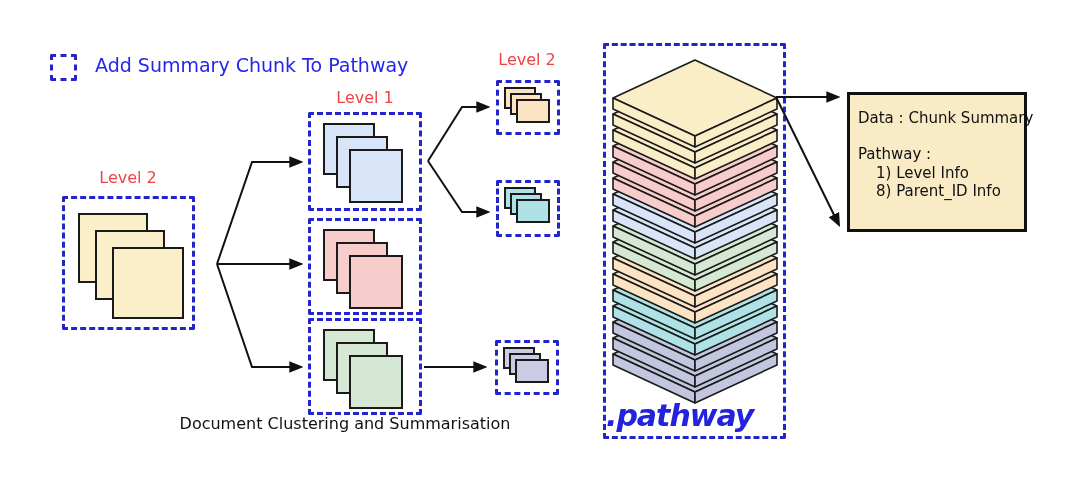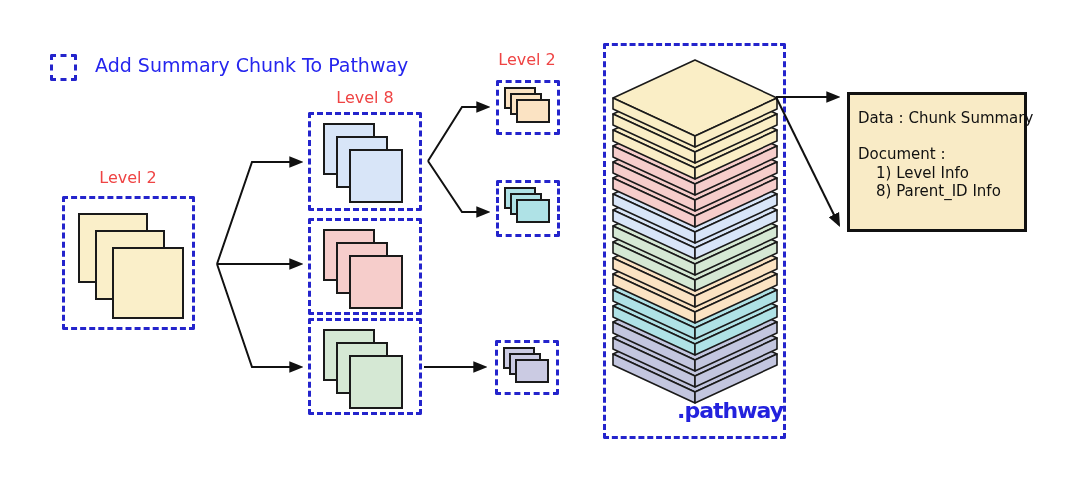--- a/index.html
+++ b/index.html
@@ -19,42 +19,42 @@
   
   .info-box{
     background:var(--info-bg,#F9EBC6); border:3px solid #111; box-sizing:border-box;
     font-size:15px; line-height:1.25; padding:14px 8px 8px 8px;
   }
   .info-line{white-space:nowrap;}
   .info-items{padding-left:18px;}
   .info-item{white-space:nowrap;}
   
   .logo{
-    font-size:22px; font-weight:700; letter-spacing:-1px; text-align:right;
-    color:var(--logo,#2322dd); white-space:nowrap;
+    font-size:30px; font-weight:700; letter-spacing:-1px; text-align:left;
+    color:var(--logo,#2322dd); white-space:nowrap;font-style:italic;
   }
   svg{display:block;}
   .overlay{pointer-events:none;}
 </style>
 </head>
 <body>
 
 <div class="canvas">
 
   <div class="abs dashed" style="left:50px; top:54px; width:27px; height:27px;"></div>
   <div class="abs legend-label" style="left:95px; top:54px;">Add Summary Chunk To Pathway</div>
 
   <div class="abs lvl-label" style="left:62px; top:168px; width:132px;">Level 2</div>
   <div class="abs dashed" style="left:62px; top:196px; width:133px; height:134px;">
     <div class="doc" style="left: 13px; top: 14px; width: 70px; height: 70px; background-color: rgb(250, 239, 201);"></div>
     <div class="doc" style="left: 30px; top: 31px; width: 70px; height: 70px; background-color: rgb(250, 239, 201);"></div>
     <div class="doc" style="left: 47px; top: 48px; width: 72px; height: 72px; background-color: rgb(250, 239, 201);"></div>
   </div>
 
-  <div class="abs lvl-label" style="left:308px; top:88px; width:114px;">Level 8</div>
+  <div class="abs lvl-label" style="left:308px; top:88px; width:114px;">Level 1</div>
 
   <div class="abs dashed" style="left:308px; top:112px; width:114px; height:99px;">
     <div class="doc" style="left: 12px; top: 8px; width: 52px; height: 52px; background-color: rgb(216, 229, 248);"></div>
     <div class="doc" style="left: 25px; top: 21px; width: 52px; height: 52px; background-color: rgb(216, 229, 248);"></div>
     <div class="doc" style="left: 38px; top: 34px; width: 54px; height: 54px; background-color: rgb(216, 229, 248);"></div>
   </div>
 
   <div class="abs dashed" style="left:308px; top:218px; width:114px; height:97px;">
     <div class="doc" style="left: 12px; top: 8px; width: 52px; height: 52px; background-color: rgb(246, 205, 203);"></div>
     <div class="doc" style="left: 25px; top: 21px; width: 52px; height: 52px; background-color: rgb(246, 205, 203);"></div>
@@ -80,20 +80,21 @@
     <div class="doc" style="left: 11px; top: 10px; width: 32px; height: 22px; background-color: rgb(175, 226, 230);"></div>
     <div class="doc" style="left: 17px; top: 16px; width: 34px; height: 24px; background-color: rgb(175, 226, 230);"></div>
   </div>
 
   <div class="abs dashed" style="left:495px; top:340px; width:64px; height:55px;">
     <div class="doc" style="left: 5px; top: 4px; width: 32px; height: 22px; background-color: rgb(203, 203, 227);"></div>
     <div class="doc" style="left: 11px; top: 10px; width: 32px; height: 22px; background-color: rgb(203, 203, 227);"></div>
     <div class="doc" style="left: 17px; top: 16px; width: 34px; height: 24px; background-color: rgb(203, 203, 227);"></div>
   </div>
 
+  <div class="abs caption" style="left:170px; top:414px; width:350px;">Document Clustering and Summarisation</div>
 
   <div class="abs dashed" style="left:603px; top:43px; width:183px; height:396px;">
     <svg class="abs" style="left:-2px; top:-2px;" width="182" height="362" viewBox="0 0 182 362">
         <polygon points="91,272 173,310 91,348 9,310" fill="#C3C6DF" stroke="#1a1a1a" stroke-width="1.6" stroke-linejoin="round"></polygon>
         <polygon points="9,310 91,348 91,359 9,321" fill="#C3C6DF" stroke="#1a1a1a" stroke-width="1.6" stroke-linejoin="round"></polygon>
         <polygon points="173,310 91,348 91,359 173,321" fill="#C3C6DF" stroke="#1a1a1a" stroke-width="1.6" stroke-linejoin="round"></polygon>
         <polygon points="91,256 173,294 91,332 9,294" fill="#C3C6DF" stroke="#1a1a1a" stroke-width="1.6" stroke-linejoin="round"></polygon>
         <polygon points="9,294 91,332 91,343 9,305" fill="#C3C6DF" stroke="#1a1a1a" stroke-width="1.6" stroke-linejoin="round"></polygon>
         <polygon points="173,294 91,332 91,343 173,305" fill="#C3C6DF" stroke="#1a1a1a" stroke-width="1.6" stroke-linejoin="round"></polygon>
         <polygon points="91,240 173,278 91,316 9,278" fill="#C3C6DF" stroke="#1a1a1a" stroke-width="1.6" stroke-linejoin="round"></polygon>
@@ -140,21 +141,21 @@
         <polygon points="173,70 91,108 91,119 173,81" fill="#FAEEC6" stroke="#1a1a1a" stroke-width="1.6" stroke-linejoin="round"></polygon>
         <polygon points="91,16 173,54 91,92 9,54" fill="#FAEEC6" stroke="#1a1a1a" stroke-width="1.6" stroke-linejoin="round"></polygon>
         <polygon points="9,54 91,92 91,103 9,65" fill="#FAEEC6" stroke="#1a1a1a" stroke-width="1.6" stroke-linejoin="round"></polygon>
         <polygon points="173,54 91,92 91,103 173,65" fill="#FAEEC6" stroke="#1a1a1a" stroke-width="1.6" stroke-linejoin="round"></polygon>
       </svg>
     <div class="abs logo" style="left:0; top:352px; width:177px;">.pathway</div>
   </div>
 
   <div class="abs info-box" style="left:847px; top:92px; width:180px; height:140px;">
     <div class="info-line">Data : Chunk Summary</div>
-    <div class="info-line" style="margin-top:17px;">Document :</div>
+    <div class="info-line" style="margin-top:17px;">Pathway :</div>
     <div class="info-items">
       <div class="info-item">1) Level Info</div>
       <div class="info-item">8) Parent_ID Info</div>
     </div>
   </div>
 
   <svg class="abs overlay" style="left:0; top:0;" width="1072" height="483" viewBox="0 0 1072 483">
     <defs>
       <marker id="ah" viewBox="0 0 12 10" refX="10" refY="5" markerWidth="14" markerHeight="12" markerUnits="userSpaceOnUse" orient="auto">
         <path d="M0,0 L12,5 L0,10 z" fill="#111"></path>

